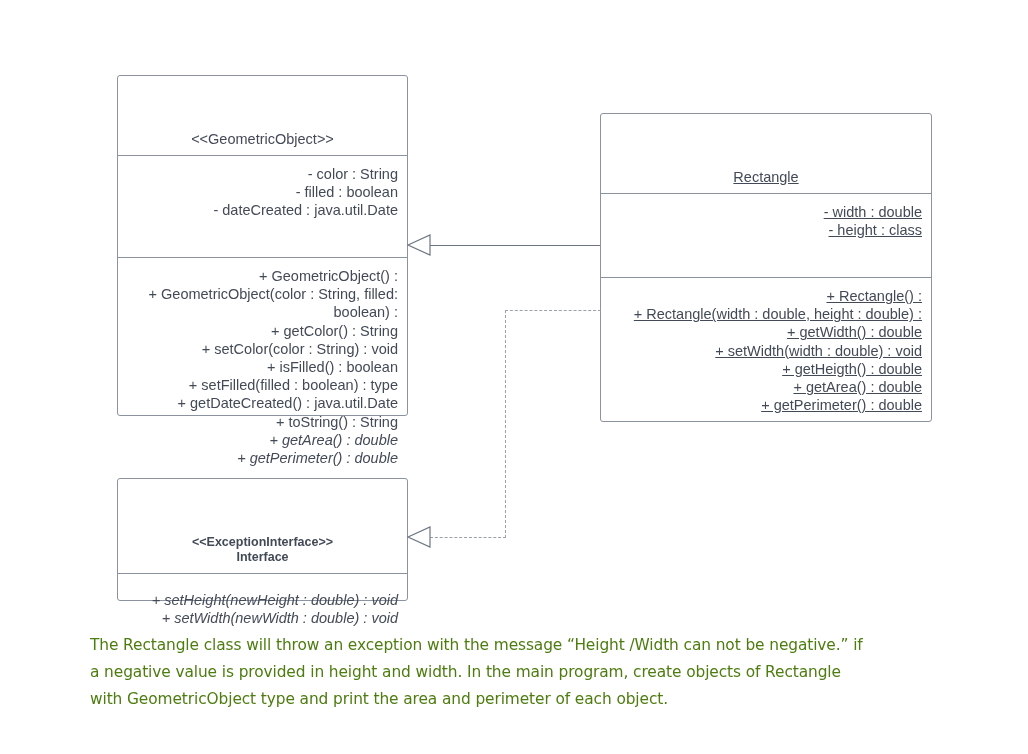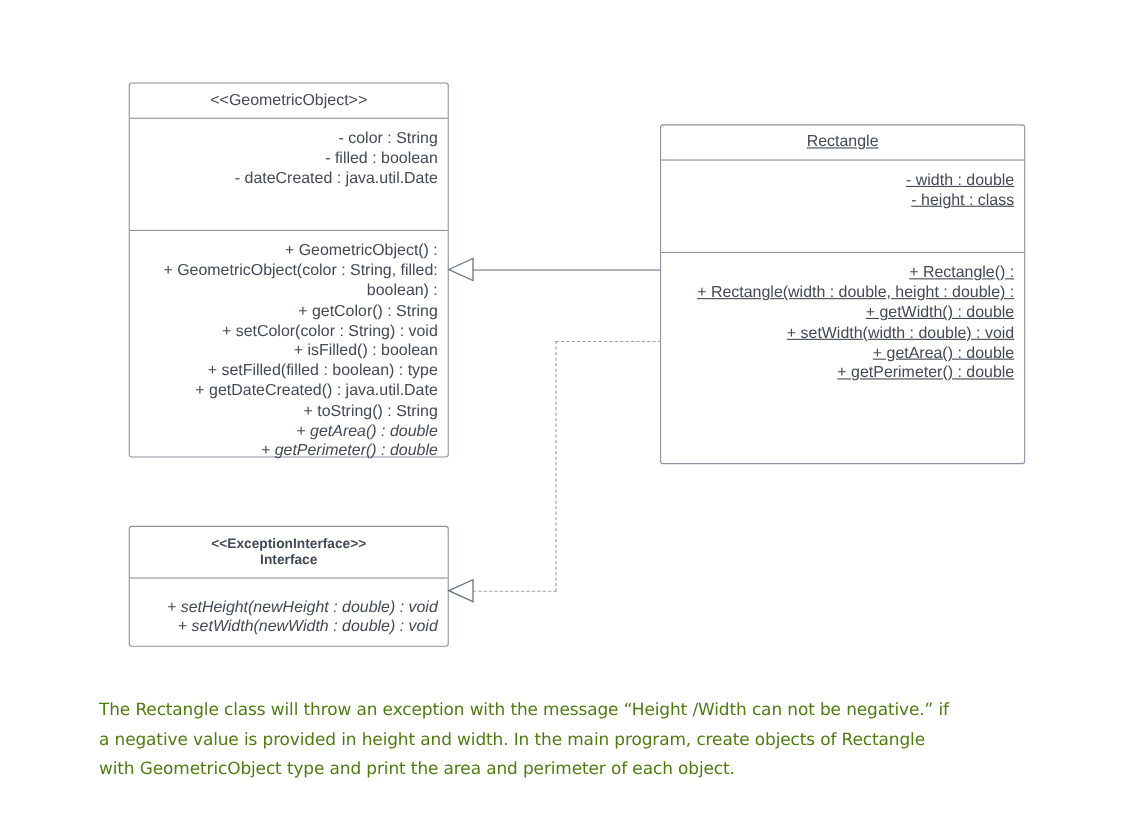--- a/index.html
+++ b/index.html
@@ -24,20 +24,21 @@
     border-radius: 3px;
     color: #434a57;
   }
   .uml-header {
     text-align: center;
     font-size: 14.5px;
     line-height: 18px;
     padding: 6px 6px 7px 6px;
     border-bottom: 1px solid #8c93a0;
     color: #434a57;
+    margin-top: 48px;
   }
   .uml-header.stereo-bold {
     font-size: 12.5px;
     font-weight: bold;
     line-height: 15px;
     padding: 8px 6px 8px 6px;
   }
   .uml-section {
     padding: 9px 9px 9px 10px;
     font-size: 14.5px;
@@ -121,26 +122,27 @@
   <div class="uml-section divided" style="height:65px;">
     <div class="uml-row">- width : double</div>
     <div class="uml-row">- height : class</div>
   </div>
 
   <div class="uml-section">
     <div class="uml-row">+ Rectangle() :</div>
     <div class="uml-row">+ Rectangle(width : double, height : double) :</div>
     <div class="uml-row">+ getWidth() : double</div>
     <div class="uml-row">+ setWidth(width : double) : void</div>
+    <div class="uml-row">+ getHeigth() : double</div>
     <div class="uml-row">+ getArea() : double</div>
     <div class="uml-row">+ getPerimeter() : double</div>
   </div>
 </div>
 
-<div class="uml-box" style="left:117px; top:478px; width:291px; height:110px;">
+<div class="uml-box" style="left:117px; top:478px; width:291px; height:123px;">
   <div class="uml-header stereo-bold">
     <div>&lt;&lt;ExceptionInterface&gt;&gt;</div>
     <div>Interface</div>
   </div>
 
   <div class="uml-section" style="padding-top:17px;">
     <div class="uml-row abstract">+ setHeight(newHeight : double) : void</div>
     <div class="uml-row abstract">+ setWidth(newWidth : double) : void</div>
   </div>
 </div>

